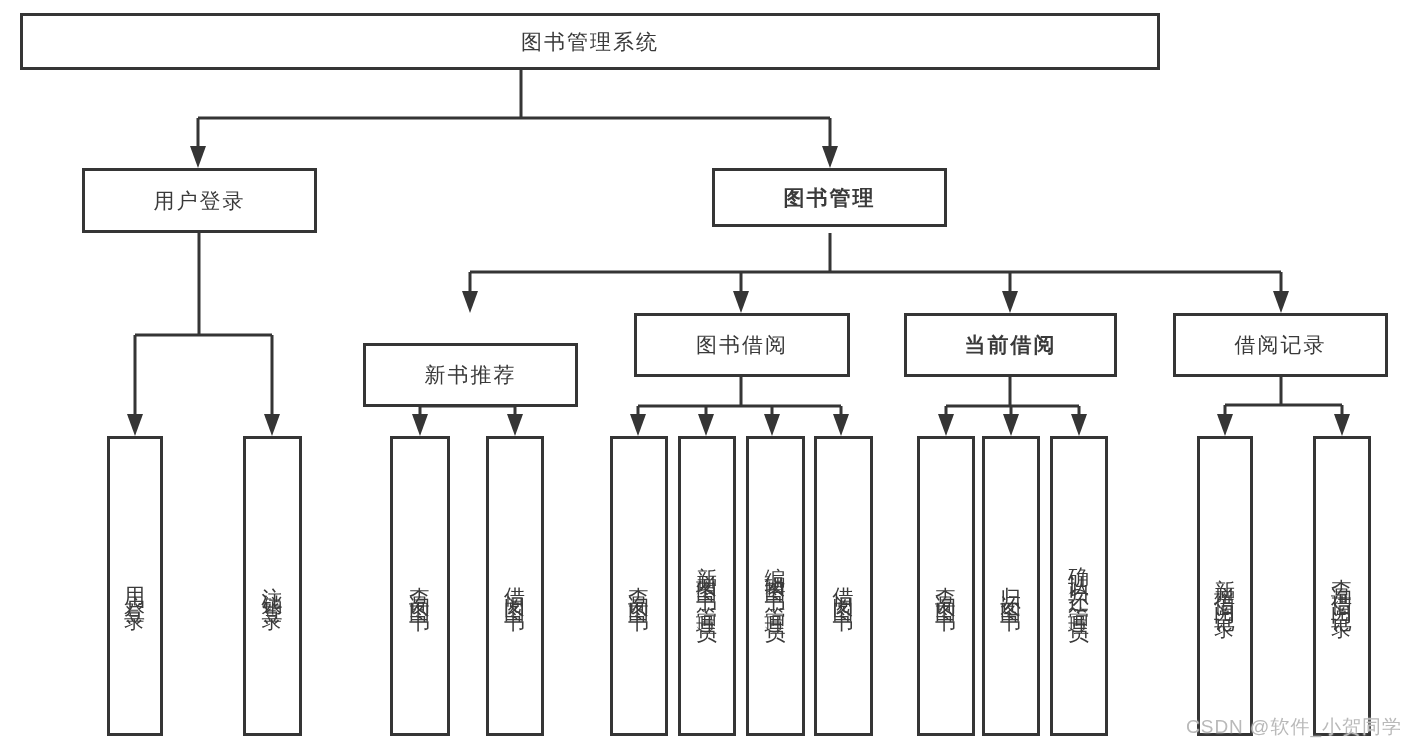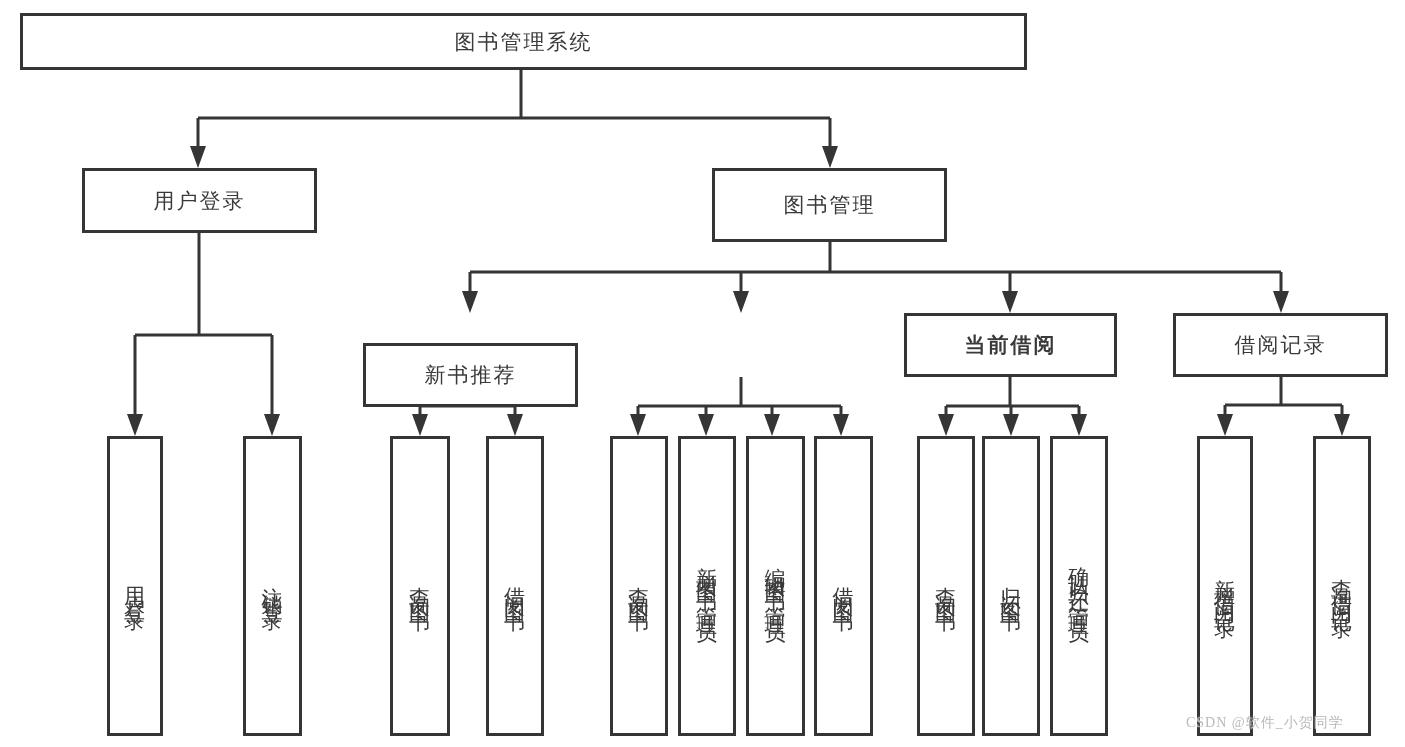--- a/index.html
+++ b/index.html
@@ -35,32 +35,31 @@
     writing-mode: vertical-rl;
     text-orientation: mixed;
     letter-spacing: 8px;
     line-height: 1;
     text-align: center;
   }
   .watermark {
     position: absolute;
     left: 1186px;
     top: 714px;
-    font-size: 14px;
+    font-size: 19px;
     letter-spacing: 1px;
     color: #b9b9b9;
     text-shadow: 0 0 2px #ffffff;
     white-space: nowrap;
     z-index: 5;
-    font-family: Liberation Serif, serif;
   }
   
-  #root-box        { left: 20px;   top: 13px;  width: 1007px; height: 57px; }
+  #root-box        { left: 20px;   top: 13px;  width: 1140px; height: 57px; }
   #node-user-login { left: 82px;   top: 168px; width: 235px;  height: 65px; }
-  #node-book-mgmt  { left: 712px;  top: 168px; width: 235px;  height: 74px; }
+  #node-book-mgmt  { left: 712px;  top: 168px; width: 235px;  height: 59px; font-weight: bold; }
   #node-new-book   { left: 363px;  top: 313px; width: 215px;  height: 64px; margin-top: 30px; }
   #node-borrow     { left: 634px;  top: 313px; width: 216px;  height: 64px; }
   #node-current    { left: 904px;  top: 313px; width: 213px;  height: 64px; font-weight: bold; }
   #node-record     { left: 1173px; top: 313px; width: 215px;  height: 64px; }
   .leaf { top: 436px; height: 300px; }
   #leaf-a1 { left: 107px;  width: 56px; }
   #leaf-a2 { left: 243px;  width: 59px; }
   #leaf-b1 { left: 390px;  width: 60px; }
   #leaf-b2 { left: 486px;  width: 58px; }
   #leaf-c1 { left: 610px;  width: 58px; }
@@ -120,20 +119,21 @@
       <use href="#ah" transform="translate(1342,436)"></use>
     </g>
   </svg>
 
   <div class="hbox" id="root-box">图书管理系统</div>
 
   <div class="hbox" id="node-user-login">用户登录</div>
   <div class="hbox" id="node-book-mgmt">图书管理</div>
 
   <div class="hbox" id="node-new-book">新书推荐</div>
+  <div class="hbox" id="node-borrow">图书借阅</div>
   <div class="hbox" id="node-current">当前借阅</div>
   <div class="hbox" id="node-record">借阅记录</div>
 
   <div class="vbox leaf" id="leaf-a1">用户登录</div>
   <div class="vbox leaf" id="leaf-a2">注销登录</div>
 
   <div class="vbox leaf" id="leaf-b1">查询图书</div>
   <div class="vbox leaf" id="leaf-b2">借阅图书</div>
 
   <div class="vbox leaf" id="leaf-c1">查询图书</div>

